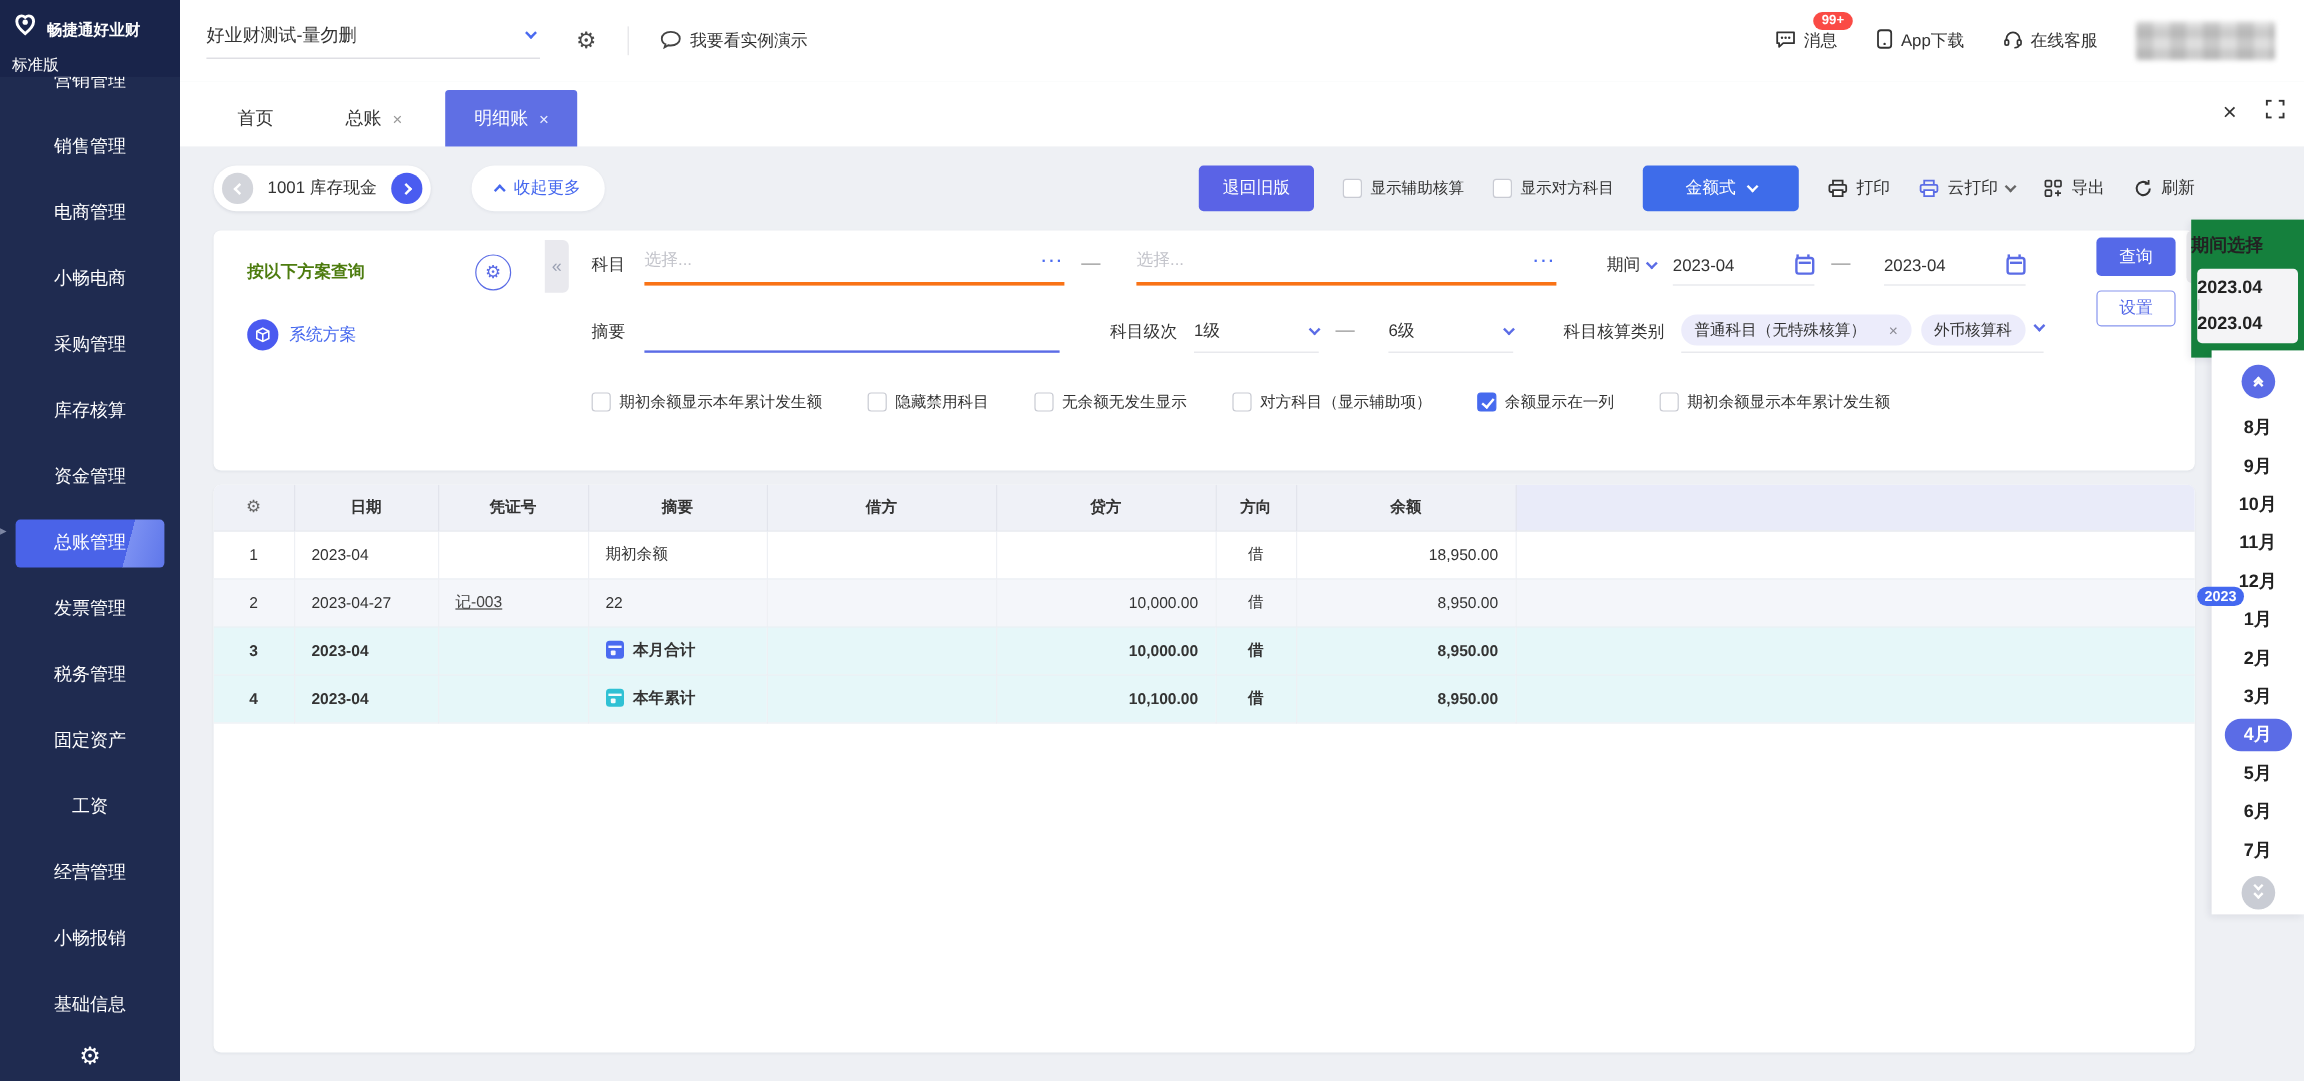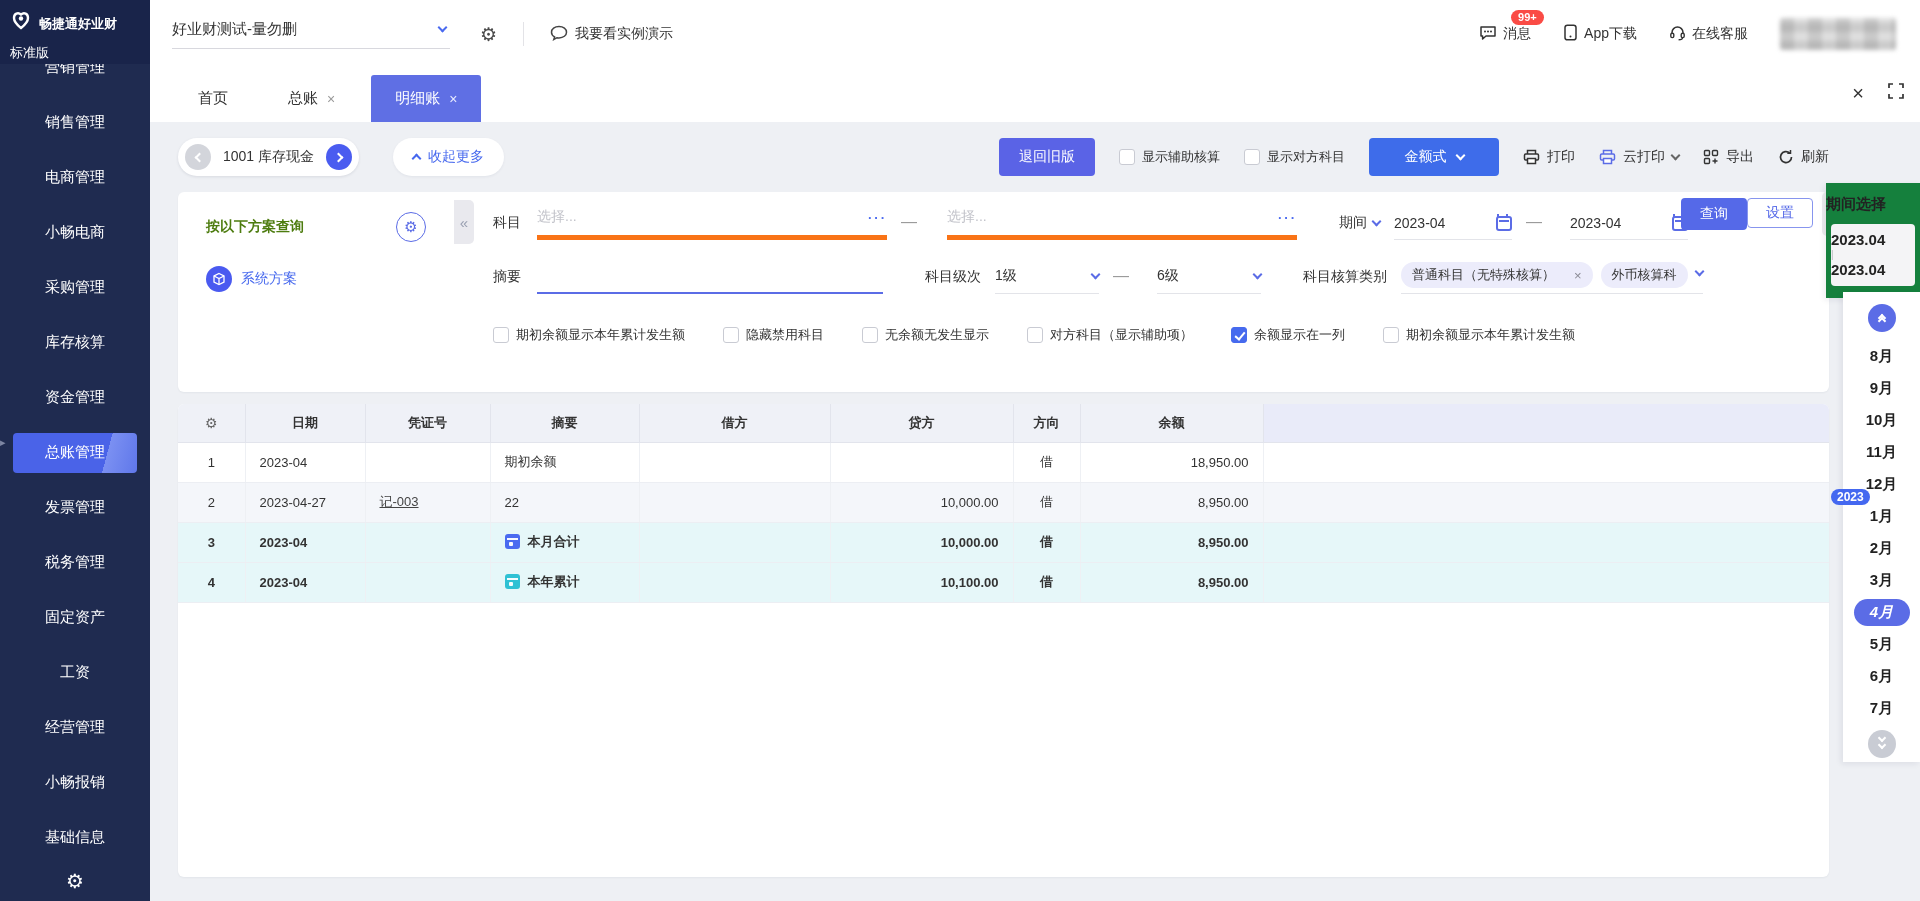--- a/index.html
+++ b/index.html
@@ -72,33 +72,33 @@
   .qc-left{position:absolute;left:0;top:0;width:262px;height:100%;padding:20px 0 0 28px;}
   .qc-title-row{display:flex;align-items:flex-start;justify-content:space-between;padding-right:14px;}
   .qc-title{font-size:14px;font-weight:bold;color:#4d7c0f;padding-top:6px;}
   .gear-circle{width:30px;height:30px;border:1px solid #5b6ce6;border-radius:50%;color:#5b6ce6;display:flex;align-items:center;justify-content:center;font-size:15px;cursor:pointer;flex:none;}
   .scheme-row{margin-top:24px;display:flex;align-items:center;gap:9px;color:#4668ee;font-size:14px;cursor:pointer;}
   .scheme-icon{width:26px;height:26px;border-radius:50%;background:#4a5af0;display:flex;align-items:center;justify-content:center;flex:none;}
   .qc-collapse{position:absolute;left:276px;top:8px;width:20px;height:44px;background:#e9e9ee;border-radius:0 5px 5px 0;display:flex;align-items:center;justify-content:center;color:#9aa0b2;font-size:15px;cursor:pointer;}
   .qc-fields{position:absolute;left:315px;right:110px;top:0;height:100%;}
   .f-row{position:absolute;left:0;right:0;display:flex;align-items:flex-end;}
   .f-label{font-size:14px;color:#333;padding-bottom:8px;white-space:nowrap;}
-  .sel{width:350px;margin-left:16px;border-bottom:5px solid #f97316;display:flex;align-items:center;justify-content:space-between;padding-bottom:9px;}
+  .sel{width:350px;margin-left:16px;border-bottom:3px solid #f97316;display:flex;align-items:center;justify-content:space-between;padding-bottom:9px;}
   .sel .ph{font-size:14px;color:#c2c3ca;}
   .dots{color:#4a6af0;font-weight:bold;letter-spacing:2px;font-size:13px;}
   .f-dash{margin:0 14px;color:#999;padding-bottom:9px;}
   .period-group{display:flex;align-items:flex-end;margin-left:42px;}
   .period-label{display:flex;align-items:center;gap:6px;font-size:14px;color:#333;padding-bottom:8px;cursor:pointer;}
   .period-label .chev{color:#5b6ce6;}
   .date-box{width:118px;margin-left:14px;border-bottom:1px solid #e3e4e9;display:flex;align-items:center;justify-content:space-between;padding-bottom:8px;}
   .date-box .val{font-size:14px;color:#333;}
   .cal{display:inline-block;width:16px;height:15px;border:2px solid #5b6ce6;border-radius:3px;position:relative;}
   .cal::before{content:'';position:absolute;left:1px;right:1px;top:2px;height:2px;background:#5b6ce6;}
   .cal::after{content:'';position:absolute;left:-1px;top:-4px;width:2px;height:3px;background:#5b6ce6;box-shadow:9px 0 0 #5b6ce6;}
-  .qc-buttons{position:absolute;right:16px;top:6px;display:flex;flex-direction:row;gap:0;}
+  .qc-buttons{position:absolute;right:16px;top:6px;display:flex;flex-direction:column;gap:12px;}
   .btn-search{width:66px;height:32px;background:#5569e8;color:#fff;border:none;border-radius:4px;font-size:14px;cursor:pointer;}
   .btn-settings{width:66px;height:30px;background:#fff;color:#5569e8;border:1px solid #8795ee;border-radius:4px;font-size:14px;cursor:pointer;}
   .input-line{width:346px;margin-left:16px;border-bottom:2px solid #5b6ce6;height:24px;}
   .mini-sel{width:104px;margin-left:14px;border-bottom:1px solid #e3e4e9;display:flex;align-items:center;justify-content:space-between;padding-bottom:8px;font-size:14px;color:#333;}
   .mini-sel .chev{color:#5b6ce6;}
   .tag-field{margin-left:14px;border-bottom:1px solid #e3e4e9;display:flex;align-items:center;gap:8px;padding-bottom:5px;}
   .tag{background:#ececfb;border-radius:14px;height:26px;display:flex;align-items:center;gap:19px;padding:0 11px;font-size:13px;color:#333;white-space:nowrap;}
   .tag .tag-x{color:#8a8a94;font-size:13px;cursor:pointer;}
   .tag-field .chev{color:#5b6ce6;margin-bottom:4px;}
   .opt-row{top:134px;gap:38px;align-items:center;}
@@ -130,21 +130,21 @@
   .pp-range .sep{display:block;color:#b9b9bf;font-size:10px;line-height:1.3;font-weight:normal;}
   .pp-months{position:absolute;right:0;top:292px;width:77px;height:470px;background:#fff;box-shadow:-2px 2px 6px rgba(20,30,60,.08);text-align:center;padding-top:12px;z-index:7;}
   .pm-btn{width:28px;height:28px;border-radius:50%;margin:0 auto;display:flex;flex-direction:column;align-items:center;justify-content:center;cursor:pointer;color:#fff;}
   .pm-btn .chev{width:6px;height:6px;}
   .pm-btn.up{background:#5b6ce6;margin-bottom:8px;}
   .pm-btn.up .chev{margin-top:2px;}
   .pm-btn.down{background:#c9ccd4;margin-top:6px;}
   .pm-btn.down .chev{margin-bottom:2px;}
   .month{height:32px;display:flex;align-items:center;justify-content:center;font-size:15px;font-weight:bold;color:#222;cursor:pointer;position:relative;}
   .month .m-pill{display:flex;align-items:center;justify-content:center;}
-  .month.selected .m-pill{background:#5b6ce6;color:#fff;width:56px;height:27px;border-radius:14px;font-style:italic;}
+  .month.selected .m-pill{background:#5b6ce6;color:#fff;width:56px;height:27px;border-radius:14px;}
   .year-badge{position:absolute;left:-12px;top:-11px;background:#4468f0;color:#fff;font-size:12px;font-weight:bold;border-radius:9px;padding:2px 6px;line-height:1;z-index:8;}
 </style>
 </head>
 <body>
 
 <div class="sidebar">
   <div class="menu">
       <div class="menu-item">
         <span class="pill">营销管理</span>
       </div>

